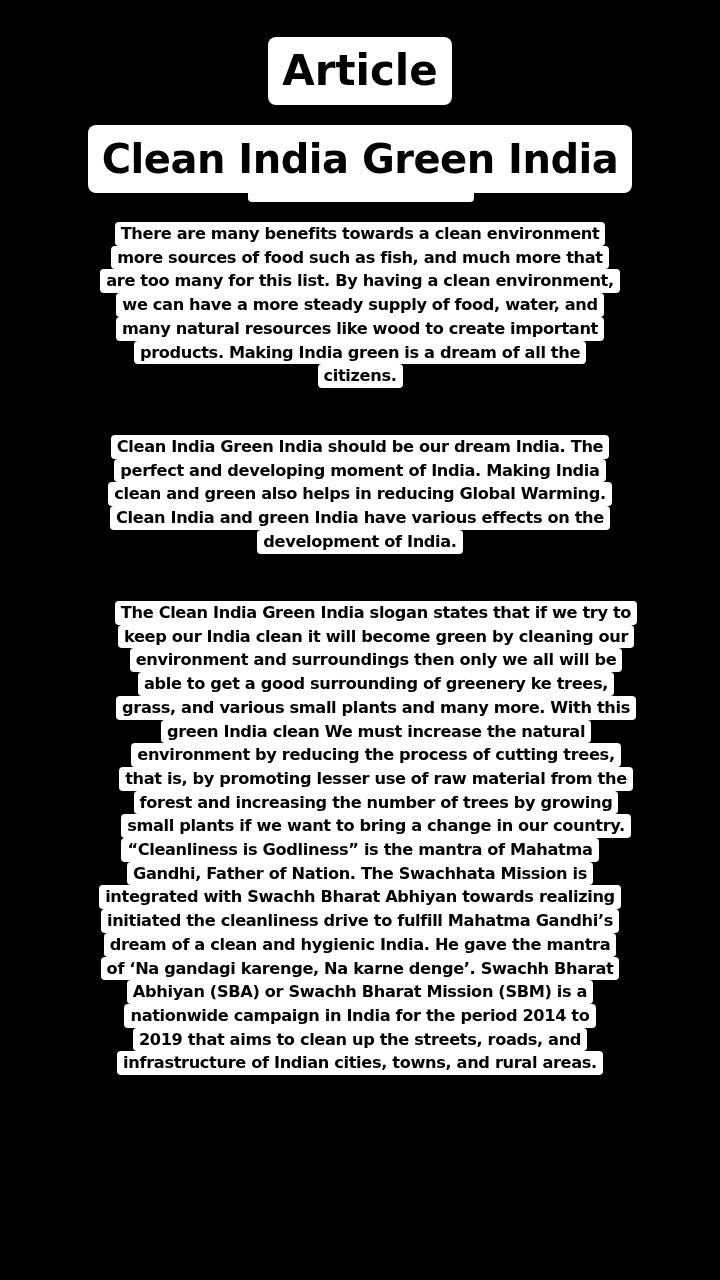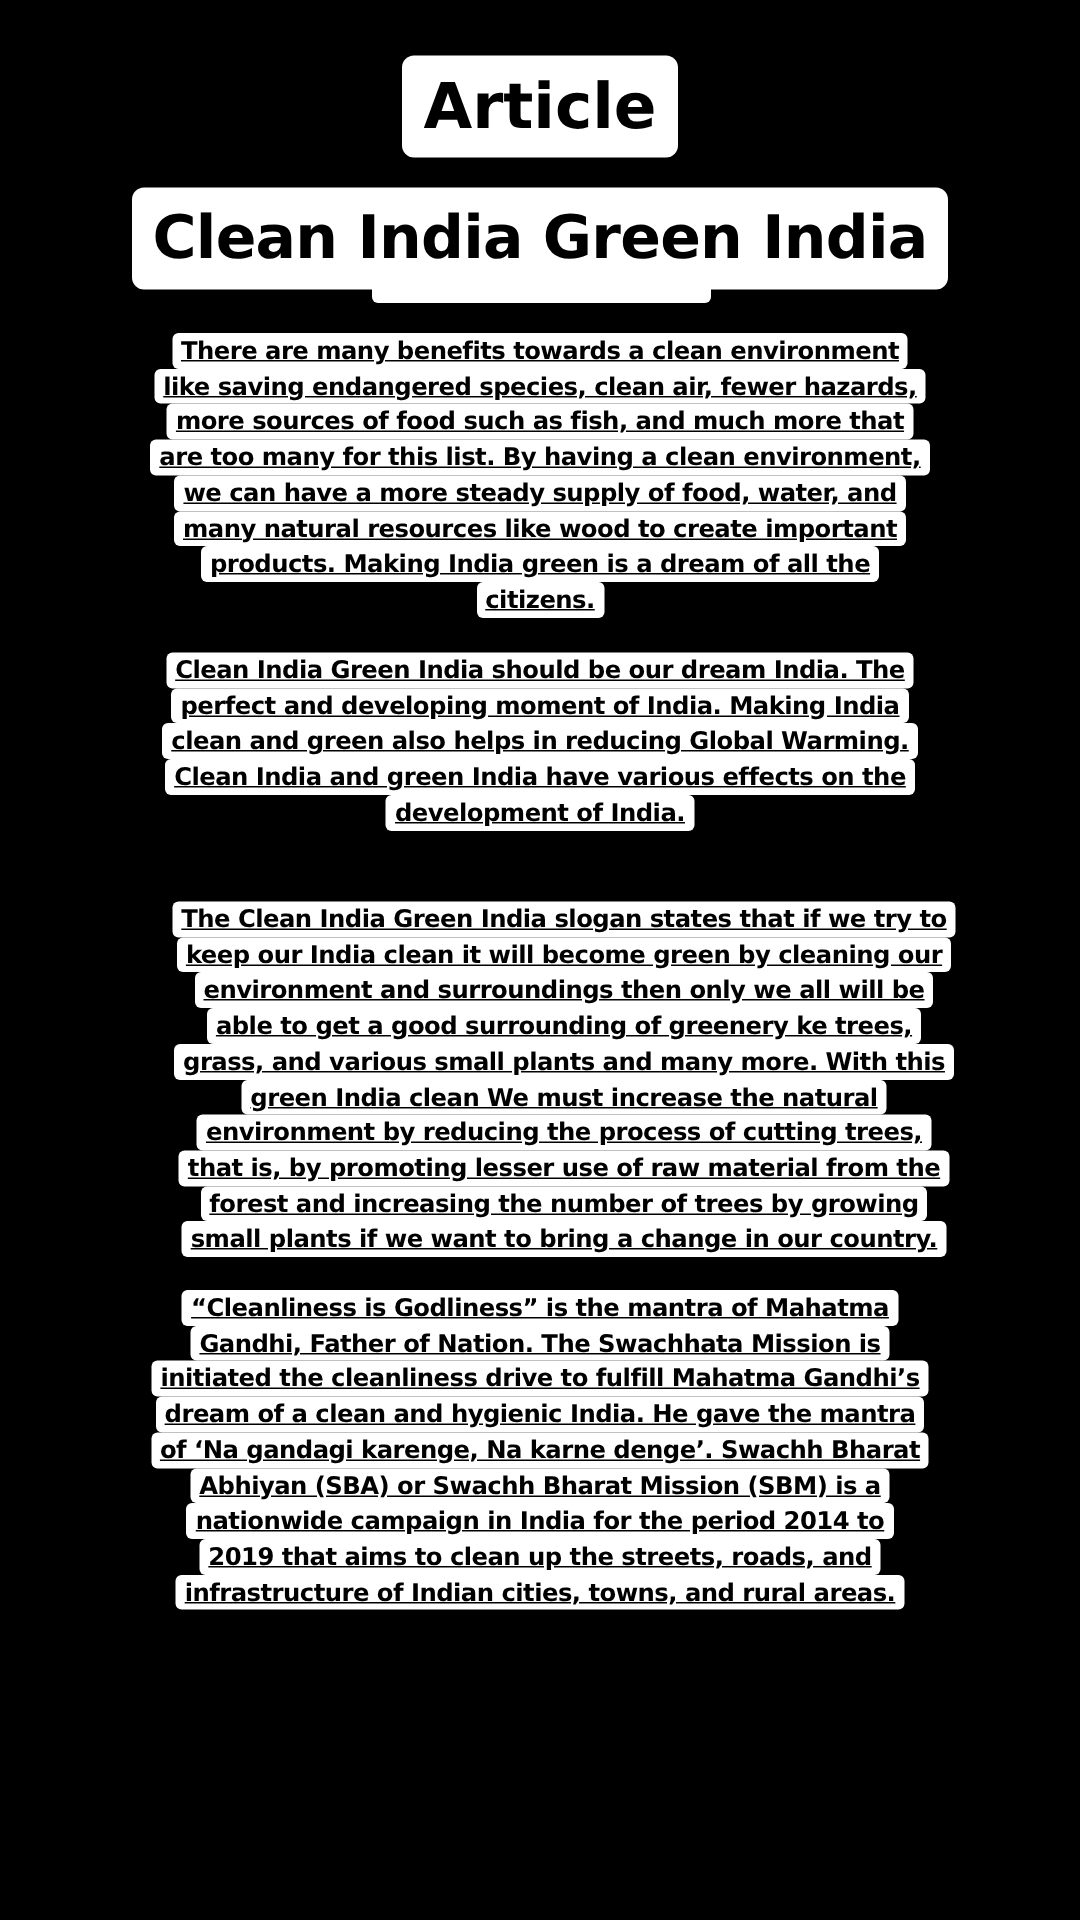--- a/index.html
+++ b/index.html
@@ -13,44 +13,43 @@
       display: block; width: fit-content; margin: 0 auto;
       background: #ffffff; color: #000000; font-weight: bold;
       padding: 0 6px; border-radius: 4px; white-space: nowrap;
     }
     #title-a { top: 37px; }
     #title-a .line { font-size: 42px; line-height: 68px; padding: 0 14px; border-radius: 8px; }
     #title-b { top: 125px; }
     #title-b .line { font-size: 40px; line-height: 68px; padding: 0 14px; border-radius: 8px; letter-spacing: -0.5px; }
     #ghost { position: absolute; top: 186px; left: 248px; width: 226px; height: 16px; background: #fff; border-radius: 4px; overflow: hidden; }
     #ghost span { display: block; font-weight: bold; font-size: 16px; color: #555; line-height: 10px; margin-top: -4px; padding-left: 8px; }
-    .para .line { font-size: 16.2px; line-height: 23.7px; letter-spacing: -0.35px; text-decoration: underline; }
+    .para .line { font-size: 16.2px; line-height: 23.7px; letter-spacing: -0.35px; }
     #p1 { top: 222px; }
     #p2 { top: 435px; text-align: right; }
     #p3 { top: 601px; padding-left: 16px; }
-    #p4 { top: 860px; }
+    #p4 { top: 838px; }
   </style>
 </head>
 <body>
 
 <div class="hl-block" id="title-a">
   <span class="line">Article</span>
 </div>
 
 <div id="ghost">
   <span>Clean India Green India</span>
 </div>
 
 <div class="hl-block" id="title-b">
   <span class="line">Clean India Green India</span>
 </div>
 
 <div class="hl-block para" id="p1">
     <span class="line">There are many benefits towards a clean environment</span>
-    <span class="line">like saving endangered species, clean air, fewer hazards,</span>
     <span class="line">more sources of food such as fish, and much more that</span>
     <span class="line">are too many for this list. By having a clean environment,</span>
     <span class="line">we can have a more steady supply of food, water, and</span>
     <span class="line">many natural resources like wood to create important</span>
     <span class="line">products. Making India green is a dream of all the</span>
     <span class="line">citizens.</span>
   </div>
 <div class="hl-block para" id="p2">
     <span class="line">Clean India Green India should be our dream India. The</span>
     <span class="line">perfect and developing moment of India. Making India</span>
@@ -66,20 +65,21 @@
     <span class="line">grass, and various small plants and many more. With this</span>
     <span class="line">green India clean We must increase the natural</span>
     <span class="line">environment by reducing the process of cutting trees,</span>
     <span class="line">that is, by promoting lesser use of raw material from the</span>
     <span class="line">forest and increasing the number of trees by growing</span>
     <span class="line">small plants if we want to bring a change in our country.</span>
   </div>
 <div class="hl-block para" id="p4">
     <span class="line">“Cleanliness is Godliness” is the mantra of Mahatma</span>
     <span class="line">Gandhi, Father of Nation. The Swachhata Mission is</span>
+    <span class="line">integrated with Swachh Bharat Abhiyan towards realizing</span>
     <span class="line">initiated the cleanliness drive to fulfill Mahatma Gandhi’s</span>
     <span class="line">dream of a clean and hygienic India. He gave the mantra</span>
     <span class="line">of ‘Na gandagi karenge, Na karne denge’. Swachh Bharat</span>
     <span class="line">Abhiyan (SBA) or Swachh Bharat Mission (SBM) is a</span>
     <span class="line">nationwide campaign in India for the period 2014 to</span>
     <span class="line">2019 that aims to clean up the streets, roads, and</span>
     <span class="line">infrastructure of Indian cities, towns, and rural areas.</span>
   </div>
 
 </body></html>

